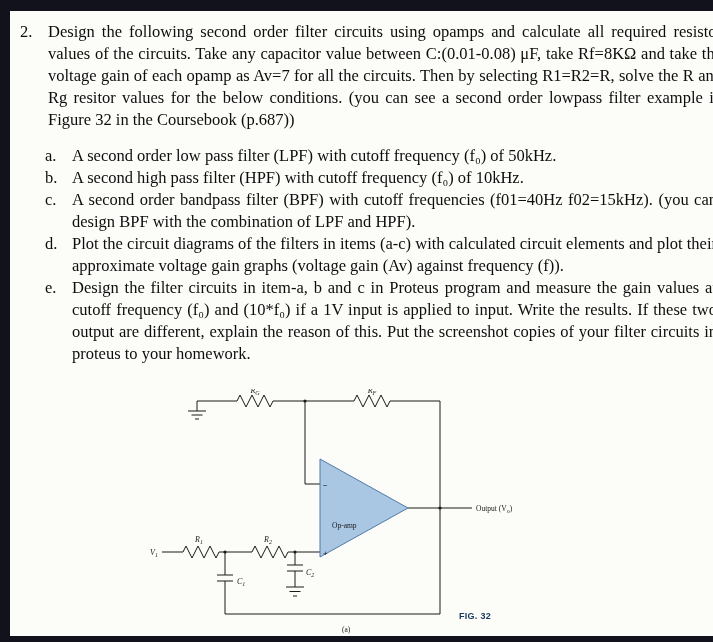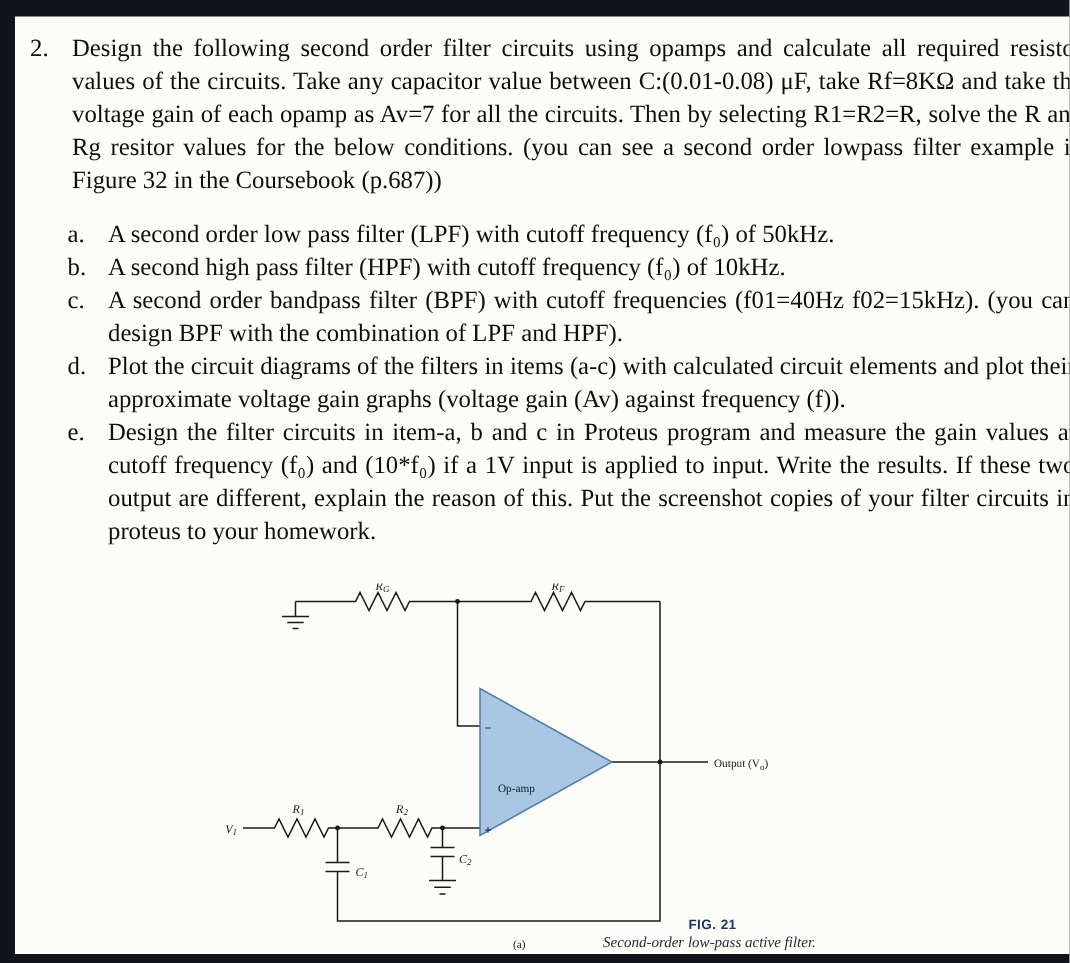--- a/index.html
+++ b/index.html
@@ -103,16 +103,15 @@
 
       <text class="sign" x="213" y="99">−</text>
       <text class="sign" x="213" y="167">+</text>
       <text class="small" x="222" y="139">Op-amp</text>
 
       <text class="small" x="366" y="122"><tspan>Output (V</tspan><tspan class="sub" dy="2">o</tspan><tspan dy="-2">)</tspan></text>
 
       <text class="small" x="232" y="243">(a)</text>
     </svg>
 
-    <div class="cap-fig">FIG. 21</div>
-    <div class="cap-text">Second-order low-pass active filter.</div>
+    <div class="cap-fig">FIG. 32</div>
   </div>
 </div>
 
 </body></html>

